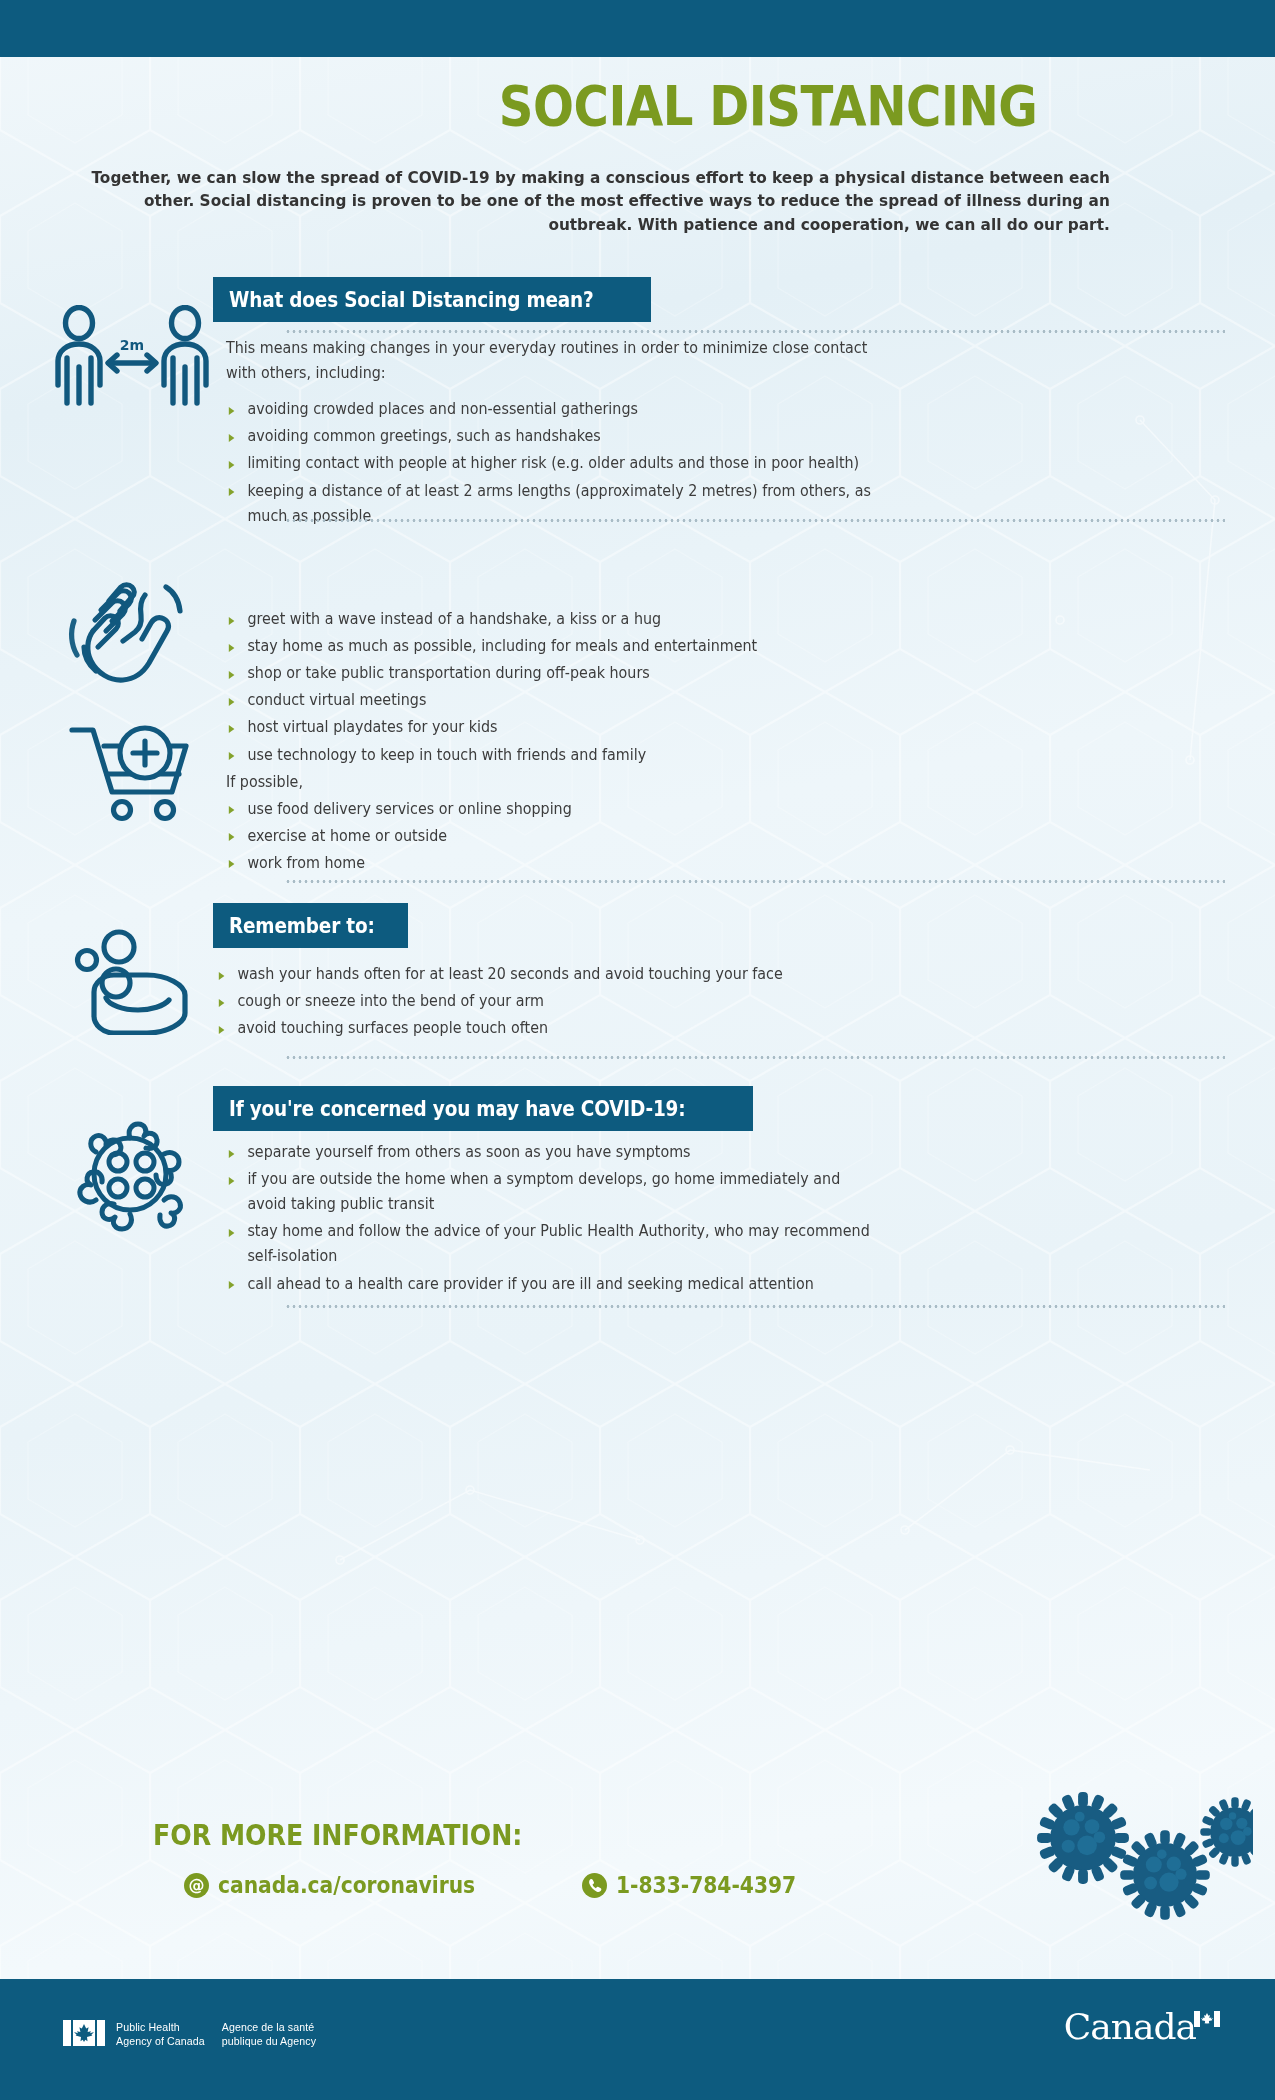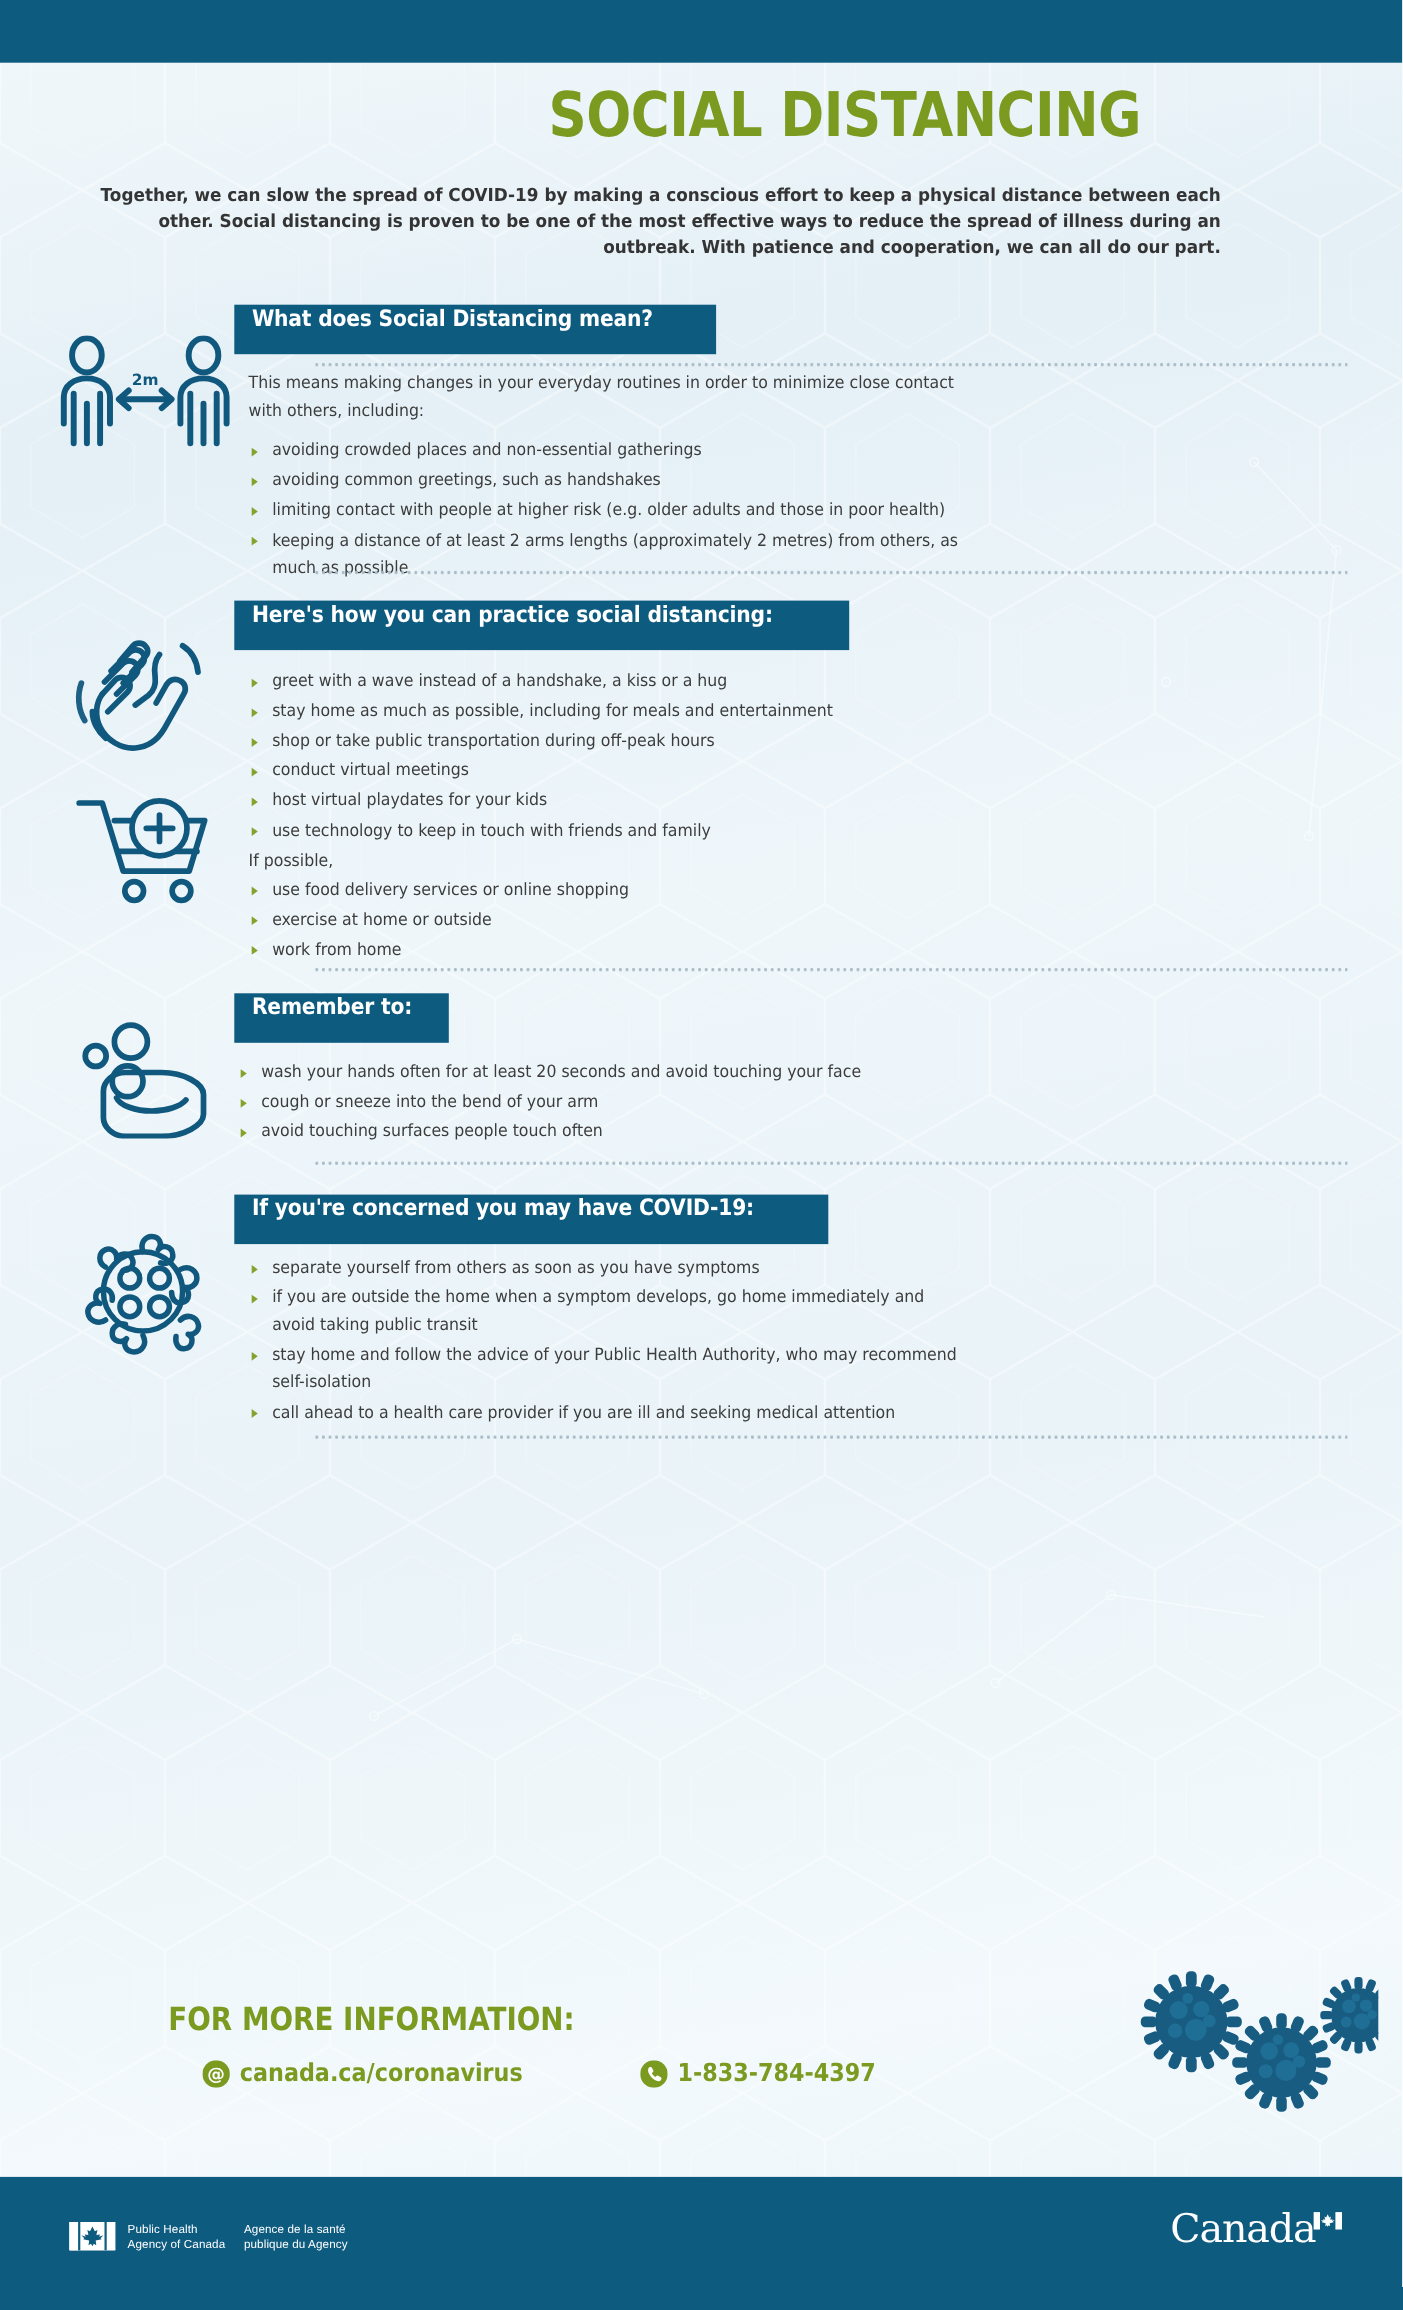--- a/index.html
+++ b/index.html
@@ -81,21 +81,21 @@
   
   .ribbon {
     position: absolute;
     background: #0d5b7f;
     color: #ffffff;
     font-family: "DejaVu Sans", sans-serif;
     font-weight: bold;
     font-size: 20.5px;
     letter-spacing: -0.2px;
     display: flex;
-    align-items: flex-start;
+    align-items: center;
     padding: 0 17px 0 16px;
     height: 45px;
     white-space: nowrap;
     z-index: 4;
   }
   .ribbon span { transform: scaleX(0.9); transform-origin: left center; display: block; }
 
   
   .block {
     position: absolute;
@@ -273,23 +273,20 @@
     <ul class="bullets" style="margin-top:11px;">
       <li>avoiding crowded places and non-essential gatherings</li>
       <li>avoiding common greetings, such as handshakes</li>
       <li>limiting contact with people at higher risk (e.g. older adults and those in poor health)</li>
       <li>keeping a distance of at least 2 arms lengths (approximately 2 metres) from others, as much as possible</li>
     </ul>
   </div>
 
   <div class="divider" style="top:519px;"></div>
 
-  <div class="ribbon" style="left:213px; top:546px;">
-    <span>Here's how you can practice social distancing:</span>
-  </div>
 
   <div class="icon-slot" style="left:62px; top:577px;">
     <svg width="130" height="108" viewBox="0 0 130 108" aria-hidden="true">
       <g fill="none" stroke="#11587e" stroke-width="5.2" stroke-linecap="round" stroke-linejoin="round">
         <path d="M47 24 L59 10 c3-3 8-3 11 0 3 3 3 7 0 10 L58 34"></path>
         <path d="M39 33 L56 16 c3-3 8-3 11 0 3 3 3 8 0 11 L50 44"></path>
         <path d="M33 43 L50 26 c3-3 8-3 11 0 3 3 3 8 0 11 L44 54"></path>
         <path d="M31 54 L43 41 c3-3 8-3 11 0 3 3 3 8 0 11 L36 70"></path>
         <path d="M83 18 c-4 5-5 13-4 20 1 8-1 13-6 17 l-12 9"></path>
         <path d="M31 54 c-6 8-7 20-2 30 6 12 19 20 32 19 11-1 20-7 26-17 l18-32 c3-5 1-10-3-12 -5-3-10-1-13 4 l-9 16"></path>

